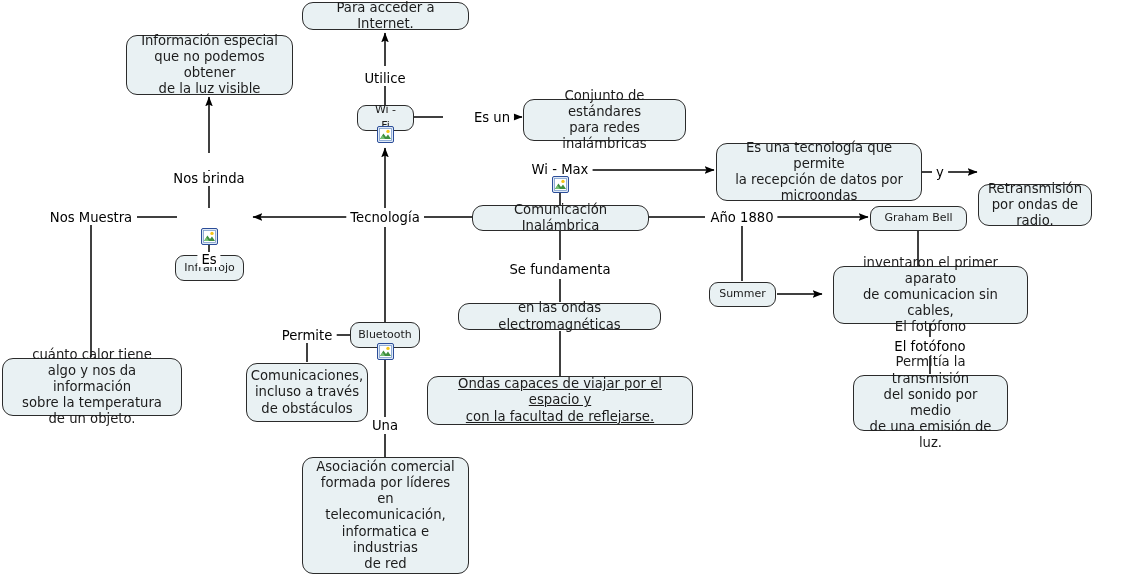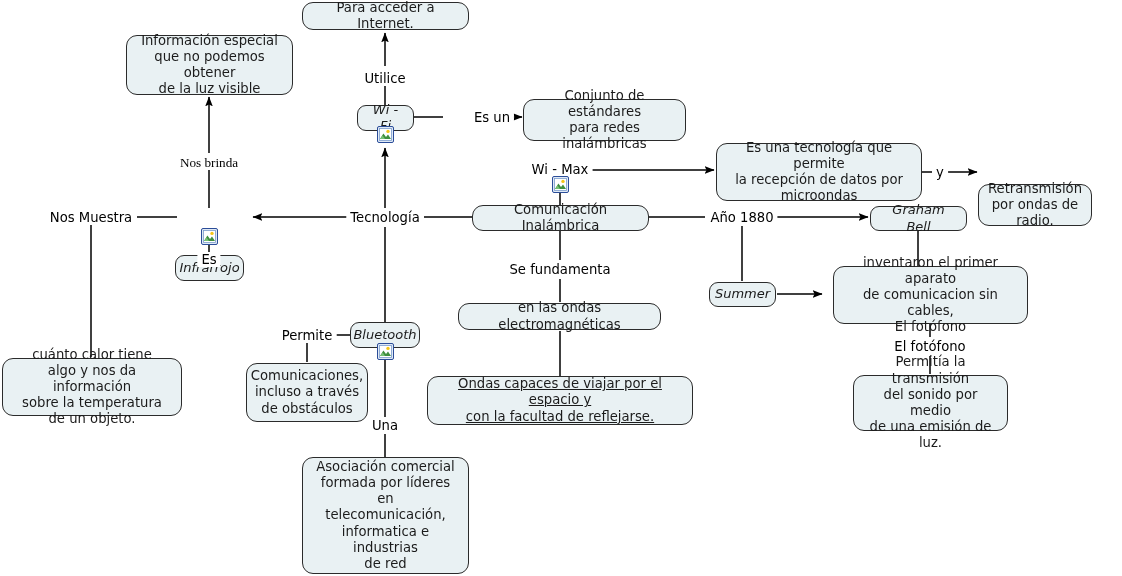--- a/index.html
+++ b/index.html
@@ -39,23 +39,22 @@
     line-height: 16.2px;
     text-align: center;
     display: flex;
     align-items: center;
     justify-content: center;
     padding: 2px 13px;
     white-space: pre-line;
     z-index: 2;
   }
   .node.small {
-    font-size: 13px;
+    font-size: 11px;
     border-radius: 9px;
-    font-style: italic;
   }
   
   .linklabel {
     position: absolute;
     color: #000000;
     font-size: 13.2px;
     line-height: 15px;
     text-align: center;
     background: #ffffff;
     white-space: nowrap;
@@ -251,21 +250,21 @@
       <rect x="0.5" y="0.5" width="16" height="16" rx="1.5" fill="#dfe9f5" stroke="#2b4d99" stroke-width="1"></rect>
       <rect x="2.5" y="2.5" width="12" height="12" fill="#ffffff" stroke="#7a9ccc" stroke-width="0.8"></rect>
       <circle cx="11" cy="5.4" r="1.7" fill="#f5c518"></circle>
       <path d="M3 13 L6.4 7.6 L9 11 L11 8.6 L14 13 Z" fill="#3f8f3f"></path>
       <path d="M3 13 L5.6 9.6 L8 13 Z" fill="#76c276"></path>
     </svg>
   </span>
 
   <div class="linklabel" style="left:940px; top:165px; transform:translateX(-50%);">y</div>
 
-  <div class="linklabel" style="left:209px; top:155px; transform:translateX(-50%);font-family:Liberation Serif, serif;">Nos brinda</div>
+  <div class="linklabel" style="left:209px; top:171px; transform:translateX(-50%);">Nos brinda</div>
 
   <div class="linklabel" style="left:91px; top:210px; transform:translateX(-50%);">Nos Muestra</div>
 
   <div class="linklabel" style="left:385px; top:210px; transform:translateX(-50%);">Tecnología</div>
 
   <div class="linklabel" style="left:742px; top:210px; transform:translateX(-50%);">Año 1880</div>
 
   <div class="linklabel" style="left:209px; top:252px; transform:translateX(-50%);">Es</div>
 
   <div class="linklabel" style="left:560px; top:262px; transform:translateX(-50%);">Se fundamenta</div>

